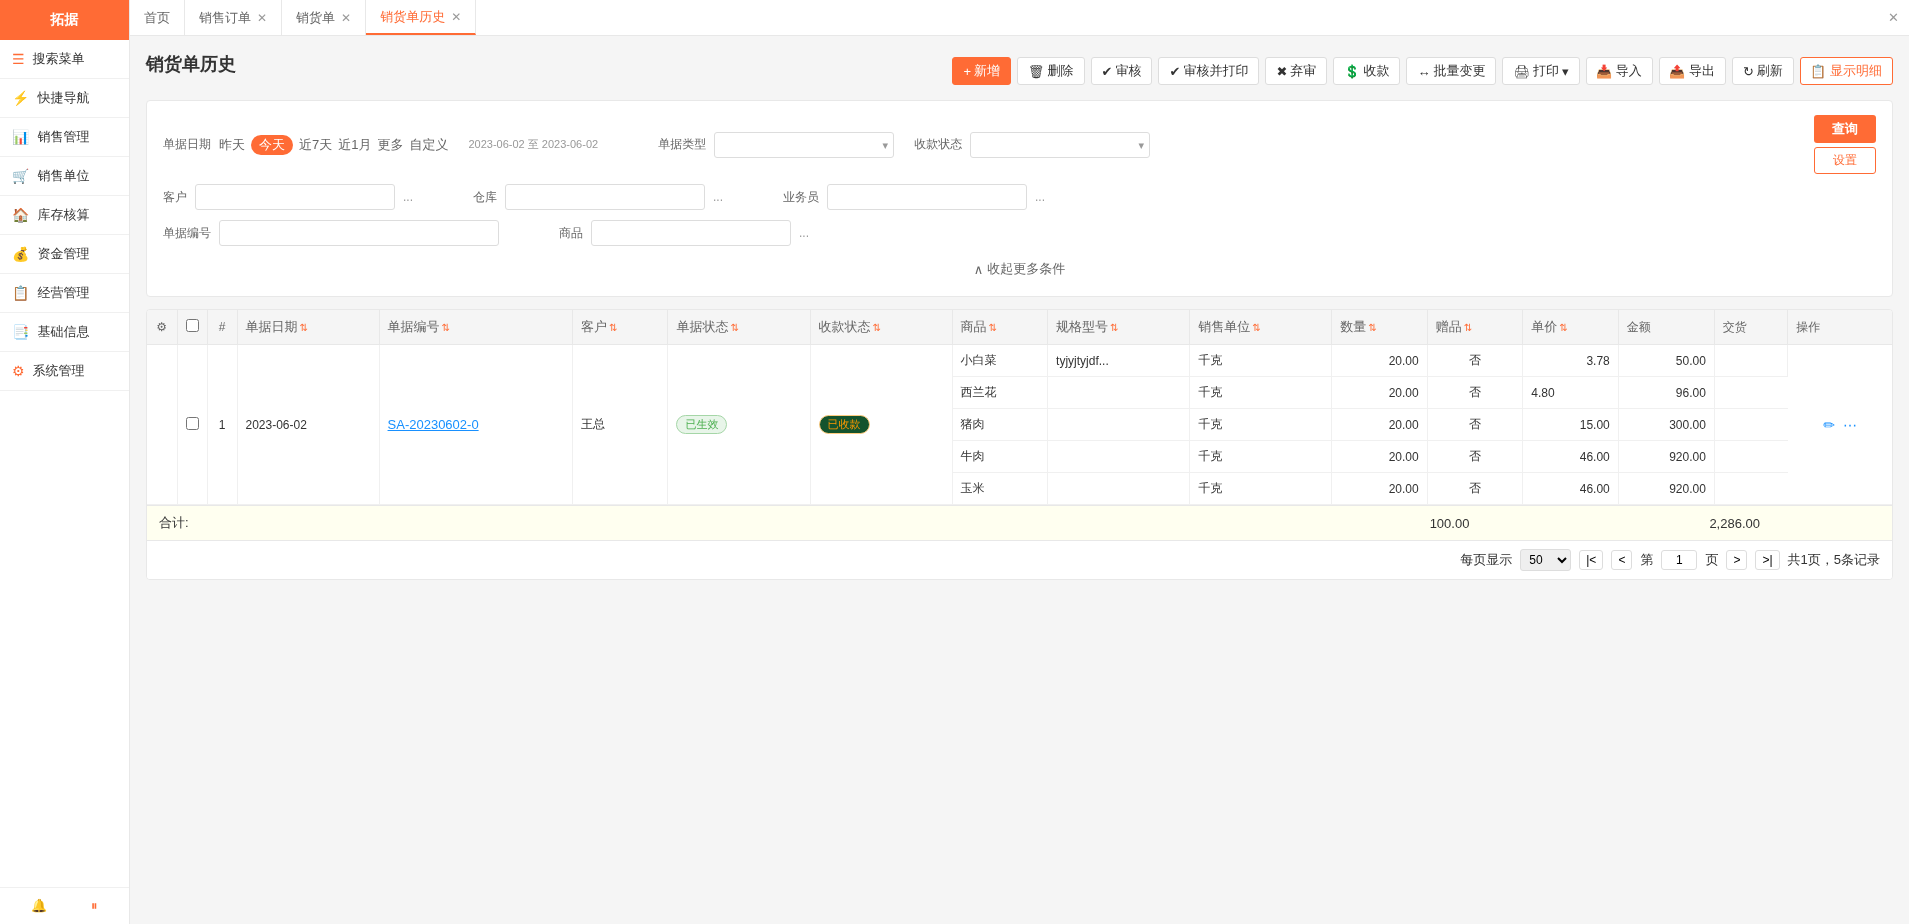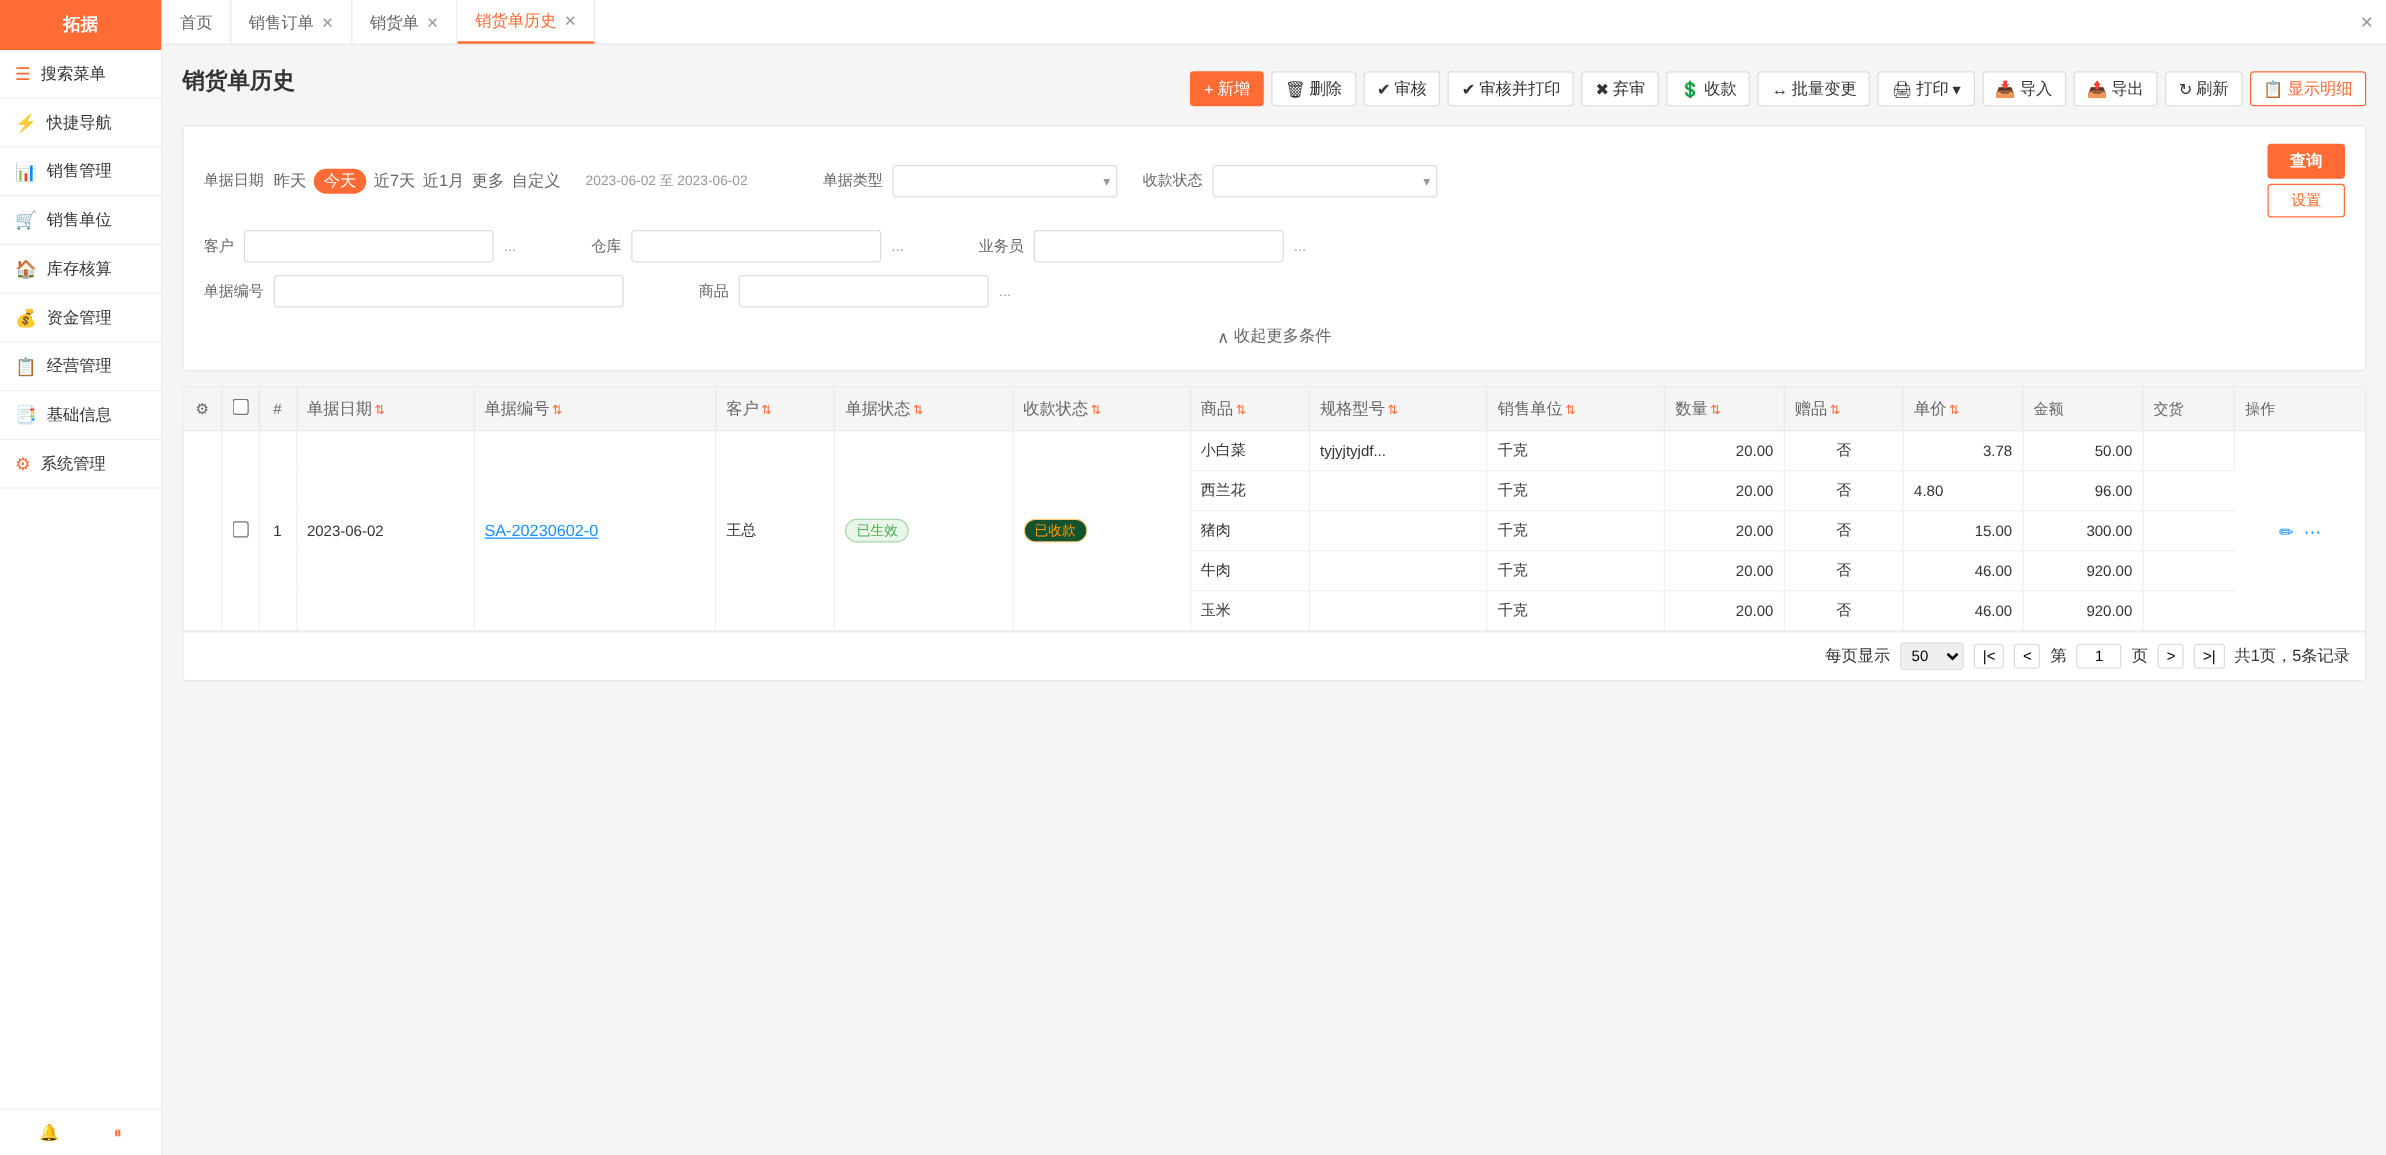--- a/index.html
+++ b/index.html
@@ -612,20 +612,26 @@
               <td>千克</td>
               <td style="text-align: right;">20.00</td>
               <td style="text-align: center;">否</td>
               <td style="text-align: right;">46.00</td>
               <td style="text-align: right;">920.00</td>
               <td></td>
             </tr>
           </tbody>
       </table>
 
+      <div class="table-footer">
+        <span>合计:</span>
+        <span style="flex:1;"></span>
+        <span style="margin-right:240px;">100.00</span>
+        <span style="margin-right:120px;">2,286.00</span>
+      </div>
 
       <div class="pagination">
         <span>每页显示</span>
         <select class="page-size-select">
           <option>50</option>
           <option>10</option>
           <option>20</option>
           <option>100</option>
         </select>
         <button class="page-btn">|&lt;</button>

